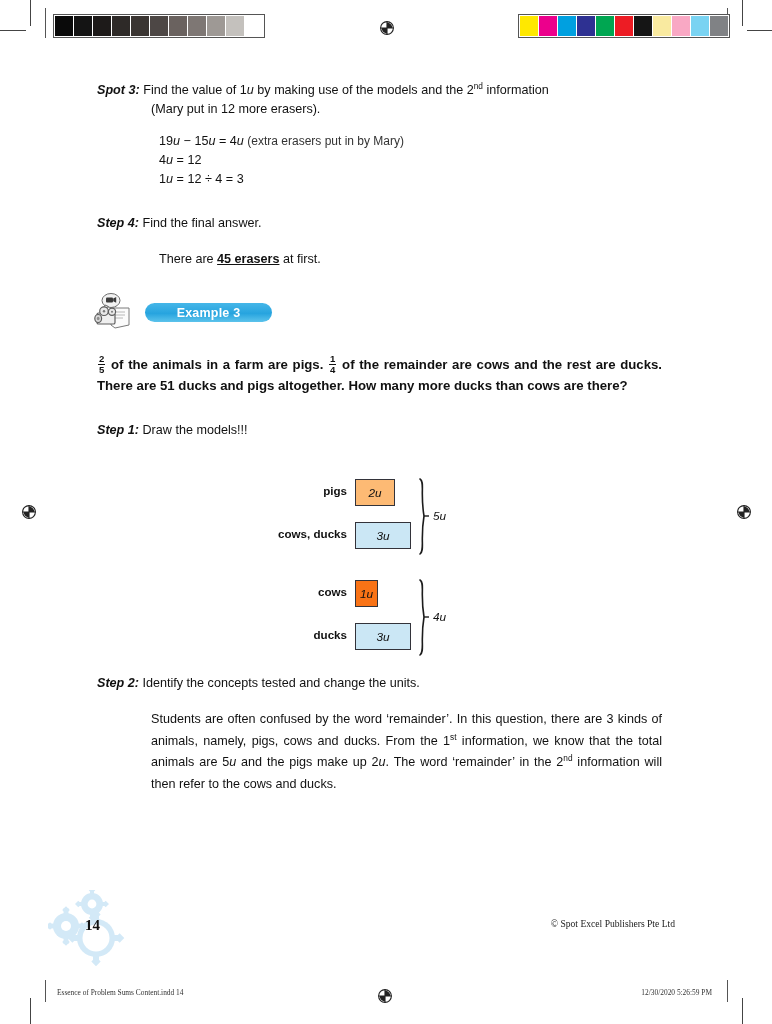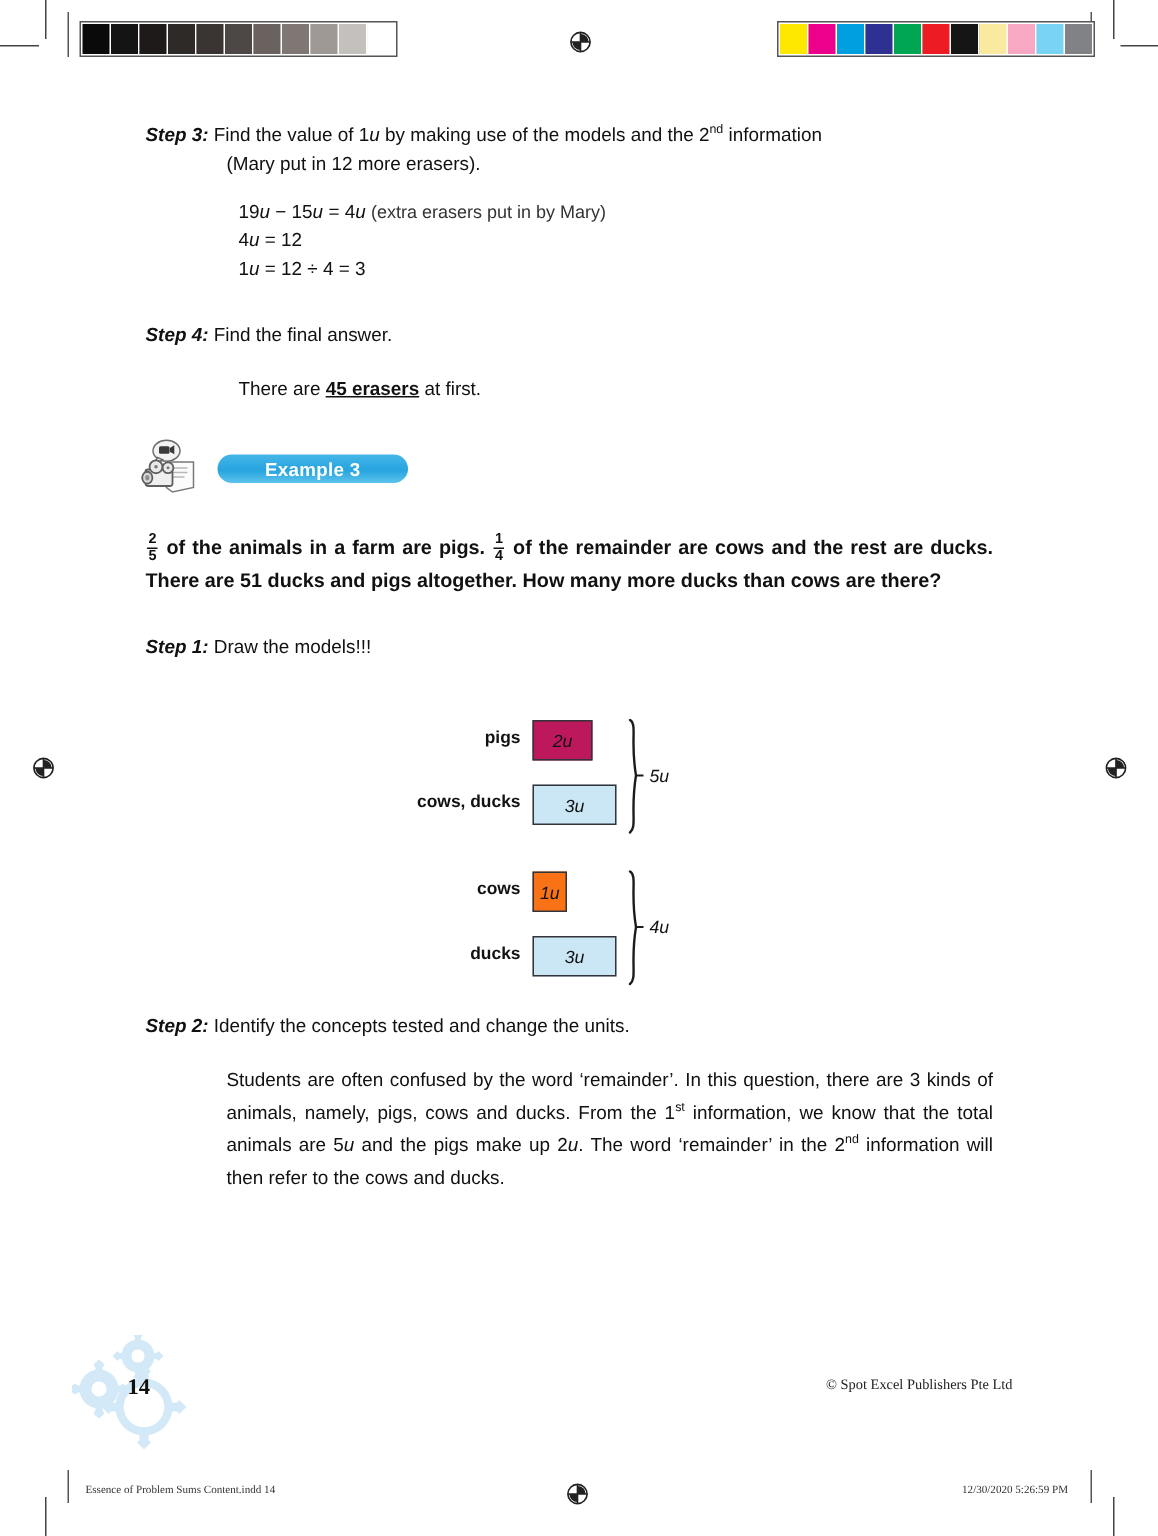--- a/index.html
+++ b/index.html
@@ -180,21 +180,21 @@
       <path d="M10 3.6 L10 16.4 M3.6 10 L16.4 10" stroke="#222" stroke-width="1.1"></path>
       <path d="M10 4.6 A5.4 5.4 0 0 1 15.4 10 L10 10 Z" fill="#222"></path>
       <path d="M10 15.4 A5.4 5.4 0 0 1 4.6 10 L10 10 Z" fill="#222"></path>
     </svg>
   </div>
 
   <div class="content">
 
     <div>
       <p class="step-line">
-        <span class="step-lbl">Step 3:</span>
+        <span class="step-lbl">Spot 3:</span>
         <span>Find the value of 1<span class="ital">u</span> by making use of the models and the 2<sup>nd</sup> information</span>
       </p>
       <p class="step-line">
         <span class="hang">(Mary put in 12 more erasers).</span>
       </p>
 
       <div class="mathblock">
         <div>19<span class="ital">u</span> − 15<span class="ital">u</span> = 4<span class="ital">u</span>
           <span class="small">(extra erasers put in by Mary)</span></div>
         <div>4<span class="ital">u</span> = 12</div>
@@ -255,21 +255,21 @@
       </p>
     </div>
 
     <div class="models">
 
       <div class="model" style="position:absolute;left:80px;top:14px;width:340px;">
         <div class="bar-row">
           <div class="bar-lbl-wrap">
             <span class="bar-lbl">pigs</span>
           </div>
-          <div class="bar" style="width: 38px; background: #be185d; border-color: rgb(51, 51, 58);">
+          <div class="bar" style="width: 38px; background: #fdba74; border-color: rgb(51, 51, 58);">
             <span>2u</span>
           </div>
         </div>
         <div class="bar-row" style="margin-top:13px;">
           <div class="bar-lbl-wrap">
             <span class="bar-lbl">cows, ducks</span>
           </div>
           <div class="bar" style="width: 54px; background: rgb(203, 231, 245); border-color: rgb(51, 51, 58);">
             <span>3u</span>
           </div>

